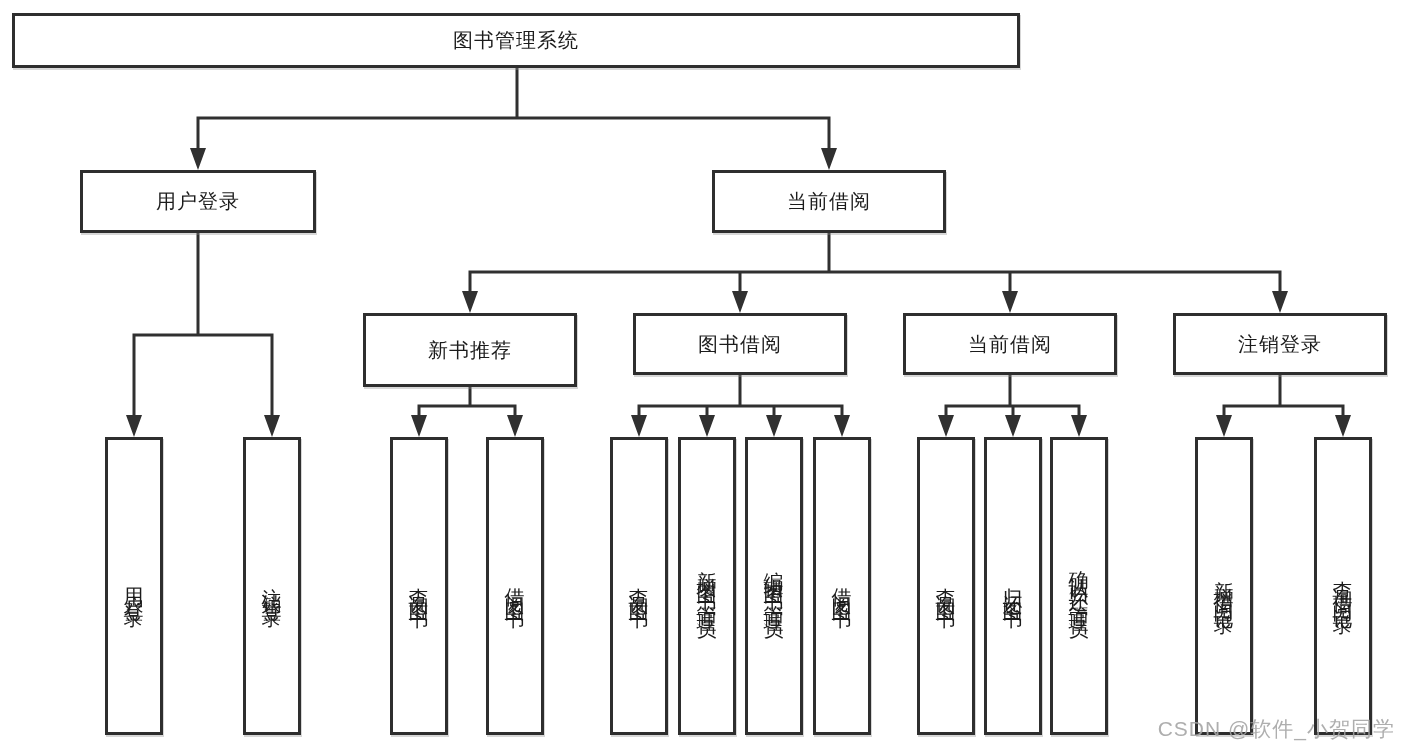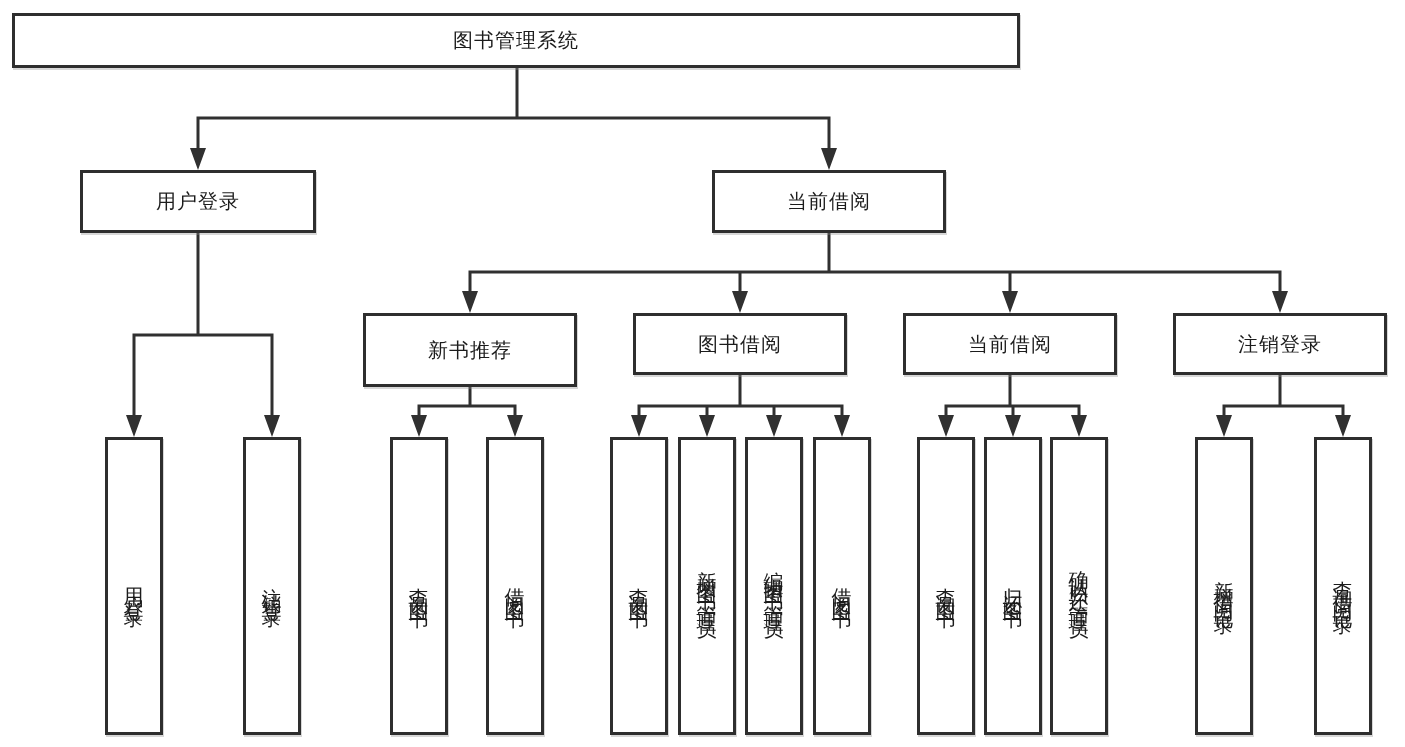--- a/index.html
+++ b/index.html
@@ -154,14 +154,15 @@
     <span>确认归还（管理员）</span>
   </div>
 
   <div class="box leaf" style="left:1195px; top:437px; width:58px; height:298px;">
     <span>新增借阅记录</span>
   </div>
   <div class="box leaf" style="left:1314px; top:437px; width:58px; height:298px;">
     <span>查询借阅记录</span>
   </div>
 
+  <div class="watermark">CSDN @软件_小贺同学</div>
 
 </div>
 
 </body></html>

